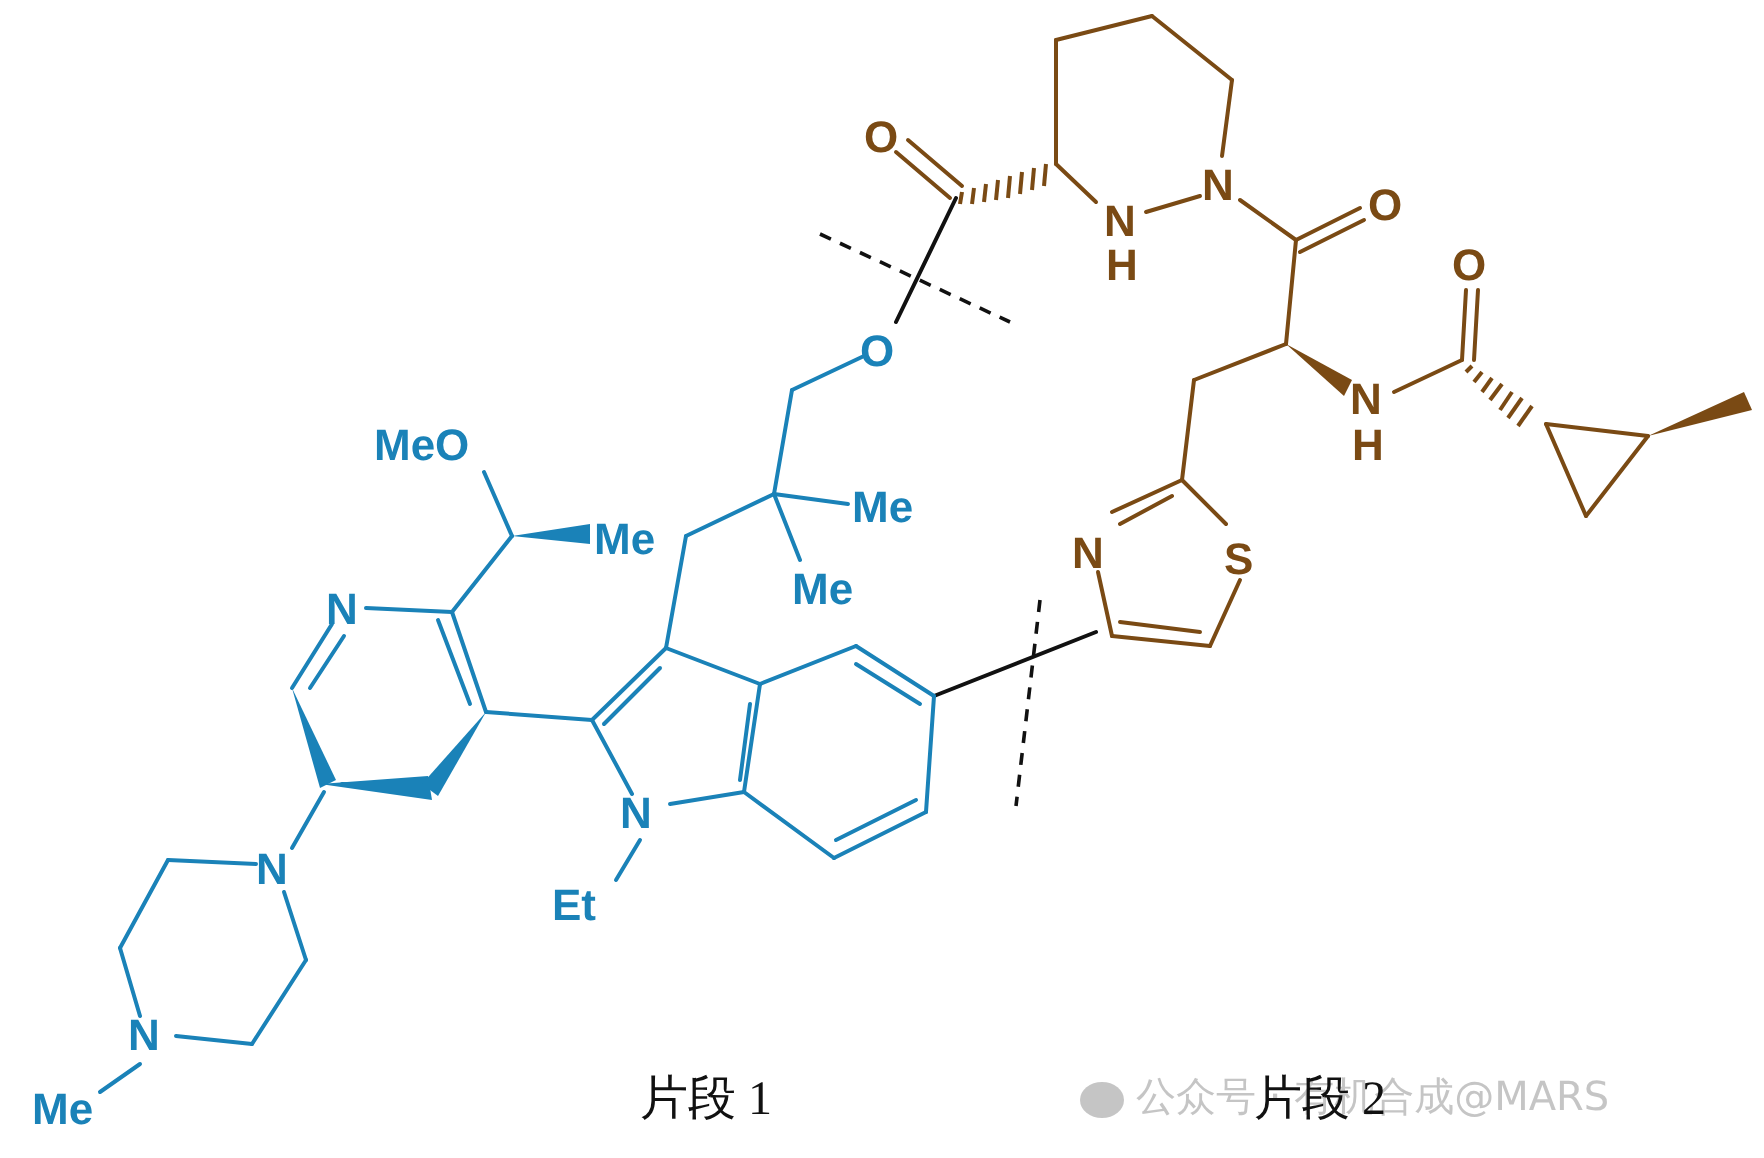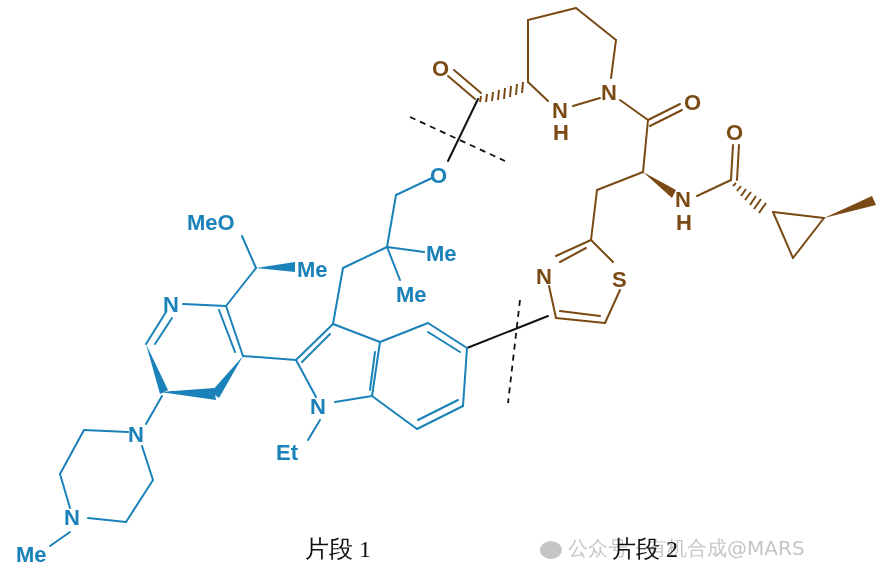--- a/index.html
+++ b/index.html
@@ -4,21 +4,21 @@
   <style>
     html, body { margin: 0; padding: 0; background: #ffffff; }
     body { width: 882px; height: 579px; overflow: hidden; position: relative; }
     svg { position: absolute; left: 0; top: 0; }
     .blue { stroke: #1a82b8; fill: none; stroke-width: 2; stroke-linecap: round; }
     .brown { stroke: #7a4a14; fill: none; stroke-width: 2; stroke-linecap: round; }
     .black { stroke: #111111; fill: none; stroke-width: 2; stroke-linecap: round; }
     .dash { stroke: #111111; fill: none; stroke-width: 1.8; stroke-dasharray: 6 5; }
     .atom-b { fill: #1a82b8; font-family: "Liberation Sans", sans-serif; font-weight: bold; font-size: 22px; }
     .atom-r { fill: #7a4a14; font-family: "Liberation Sans", sans-serif; font-weight: bold; font-size: 22px; }
-    .caption { position: absolute; font-family: "Liberation Serif", serif; font-size: 24px; color: #111; }
+    .caption { position: absolute; font-family: "Liberation Serif", serif; font-size: 24px; color: #111; margin-left: 15px; }
     .watermark { position: absolute; font-family: "DejaVu Sans", sans-serif; font-size: 20px; color: rgba(150,150,150,0.55); white-space: nowrap; }
     .wm-icon { display: inline-block; width: 22px; height: 18px; border-radius: 50%; background: rgba(150,150,150,0.55); vertical-align: middle; margin-right: 6px; }
   </style>
 </head>
 <body>
 
 <svg width="882" height="579" viewBox="0 0 882 579" xmlns="http://www.w3.org/2000/svg">
 
   <g>
 

